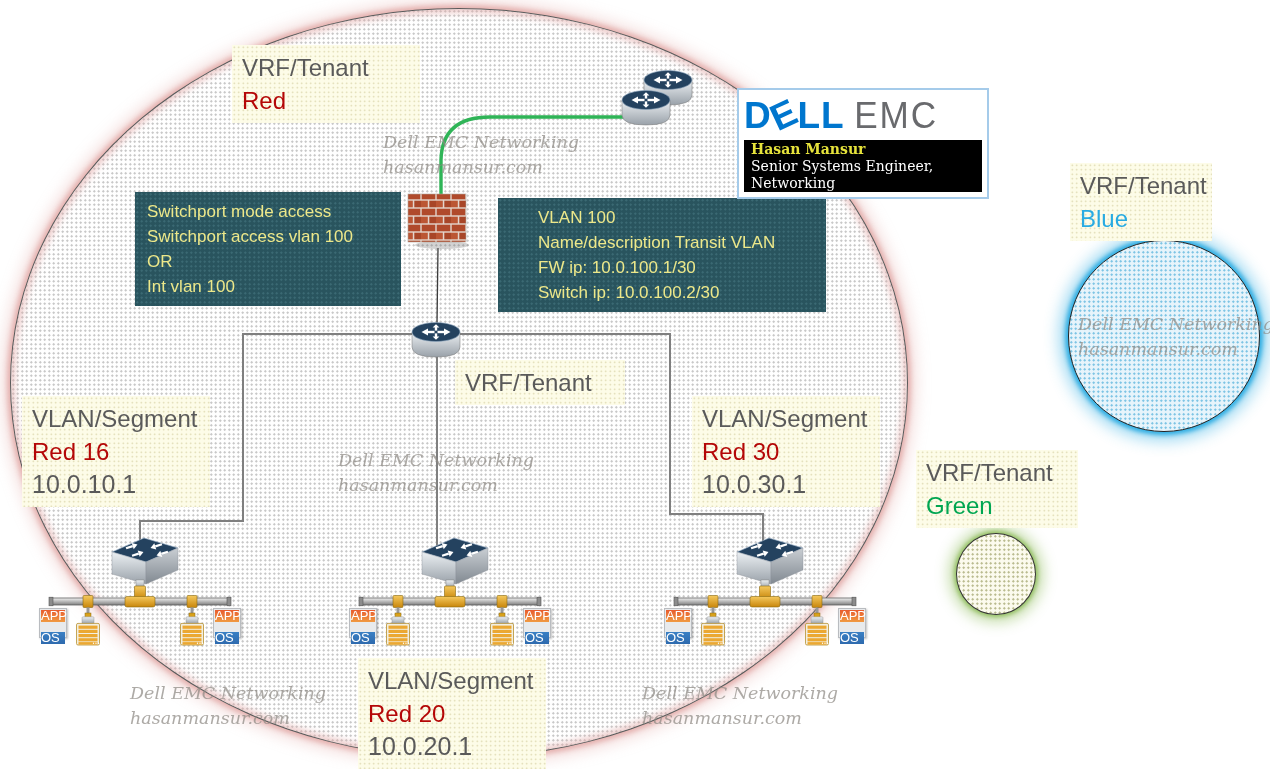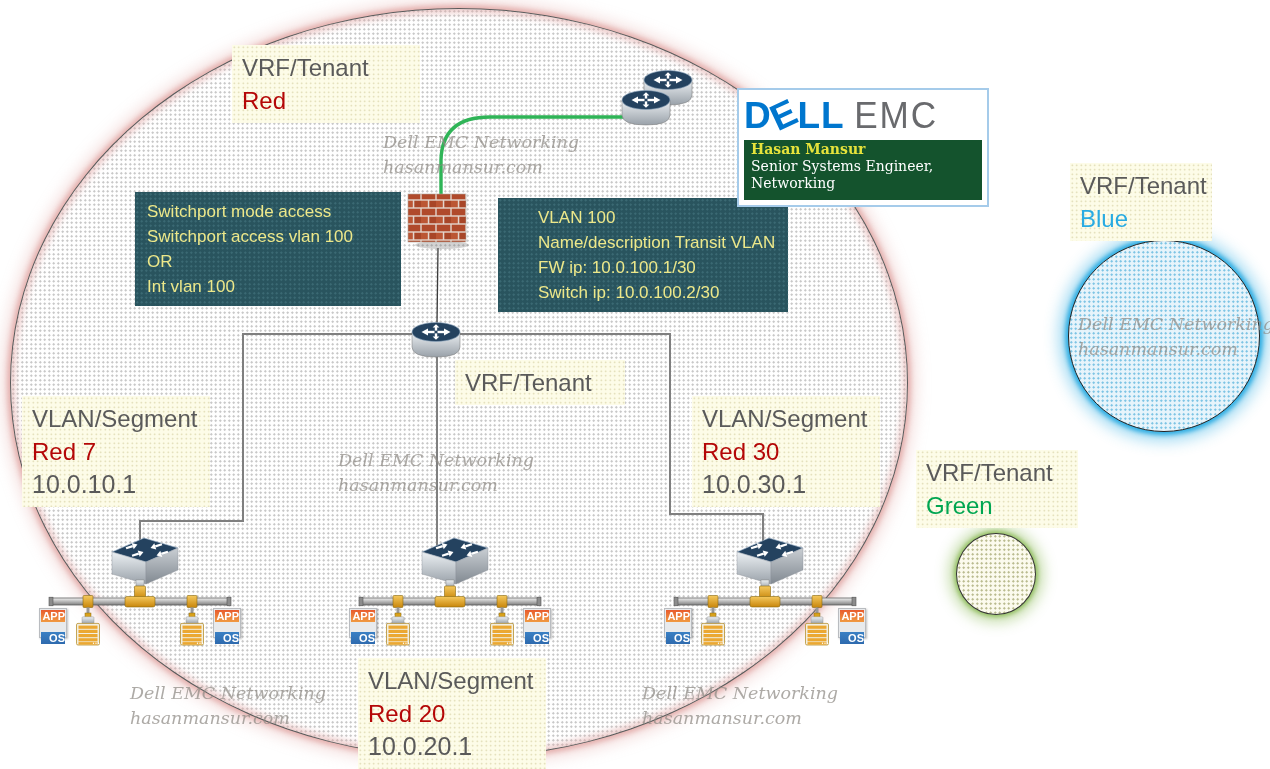--- a/index.html
+++ b/index.html
@@ -43,30 +43,30 @@
   .wm{font-family:"DejaVu Serif","Liberation Serif",serif;font-style:italic;
       font-size:17.5px;line-height:25px;color:rgba(142,137,132,.72);z-index:8;white-space:nowrap;}
 
   
   #logo{left:737px;top:88px;width:252px;z-index:5;background:#fff;
         border:2px solid #A5CBEA;padding:3px 5px 5px;box-sizing:border-box;}
   #logo .row1{height:46px;display:flex;align-items:center;white-space:nowrap;}
   .dell{color:#0076CE;font-weight:bold;font-size:37px;letter-spacing:1px;}
   .dell .tiltE{display:inline-block;transform:rotate(-25deg) translateY(-1px);}
   .emc{color:#696A6D;font-size:37px;letter-spacing:2px;margin-left:7px;transform:scaleX(.95);display:inline-block;}
-  #logo .banner{background:#14532d;padding:1px 7px 8px;font-family:"DejaVu Serif","Liberation Serif",serif;
+  #logo .banner{background:#000000;padding:1px 7px 0;font-family:"DejaVu Serif","Liberation Serif",serif;
         font-size:14px;line-height:17px;border-top:1px solid #fff;}
   .banner .who{color:#E6E33B;font-weight:bold;}
   .banner .role{color:#ffffff;}
 
   
   .badge{width:28px;height:30px;z-index:5;border:1px solid #b9bcc0;background:#e8eaec;
          box-shadow:1px 1px 2px rgba(0,0,0,.25);padding:1px;box-sizing:border-box;
          display:flex;flex-direction:column;}
-  .badge span{display:block;text-align:right;color:#fff;font-weight:bold;font-size:11px;line-height:12px;}
+  .badge span{display:block;text-align:left;color:#fff;font-weight:normal;font-size:13px;line-height:12px;}
   .badge .badge-app{background:linear-gradient(#E85C2E,#F09A42);flex:1;}
   .badge .badge-os{background:linear-gradient(#3A80C4,#2E6AAE);flex:1;margin-top:10px;}
 
   svg.icon{z-index:4;overflow:visible;}
   #wires{left:0;top:0;z-index:2;}
 </style>
 </head>
 <body>
 
 <div id="stage">
@@ -183,39 +183,39 @@
     <path d="M414,334 L243,334 L243,521 L140,521 L140,547" fill="none" stroke="#7F7F7F" stroke-width="2"></path>
     <path d="M458,334 L670,334 L670,514 L763,514 L763,547" fill="none" stroke="#7F7F7F" stroke-width="2"></path>
   </svg>
 
   <div class="abs note" style="left:135px;top:192px;width:266px;box-sizing:border-box;">
     <div>Switchport mode access</div>
     <div>Switchport access vlan 100</div>
     <div>OR</div>
     <div>Int vlan 100</div>
   </div>
-  <div class="abs note" style="left:498px;top:198px;width:290px;box-sizing:border-box;padding-left:40px;">
+  <div class="abs note" style="left:498px;top:198px;width:328px;box-sizing:border-box;padding-left:40px;">
     <div>VLAN 100</div>
     <div>Name/description Transit VLAN</div>
     <div>FW ip: 10.0.100.1/30</div>
     <div>Switch ip: 10.0.100.2/30</div>
   </div>
 
   <div class="abs label" style="left:232px;top:45px;width:168px;">
     <div class="t-gray">VRF/Tenant</div>
     <div class="t-red">Red</div>
   </div>
 
   <div class="abs label" style="left:455px;top:360px;width:150px;">
     <div class="t-gray">VRF/Tenant</div>
   </div>
 
   <div class="abs label" style="left:22px;top:396px;width:168px;">
     <div class="t-gray">VLAN/Segment</div>
-    <div class="t-red">Red 7</div>
+    <div class="t-red">Red 16</div>
     <div class="t-gray ip">10.0.10.1</div>
   </div>
 
   <div class="abs label" style="left:692px;top:396px;width:168px;">
     <div class="t-gray">VLAN/Segment</div>
     <div class="t-red">Red 30</div>
     <div class="t-gray ip">10.0.30.1</div>
   </div>
 
   <div class="abs label" style="left:358px;top:658px;width:168px;">

